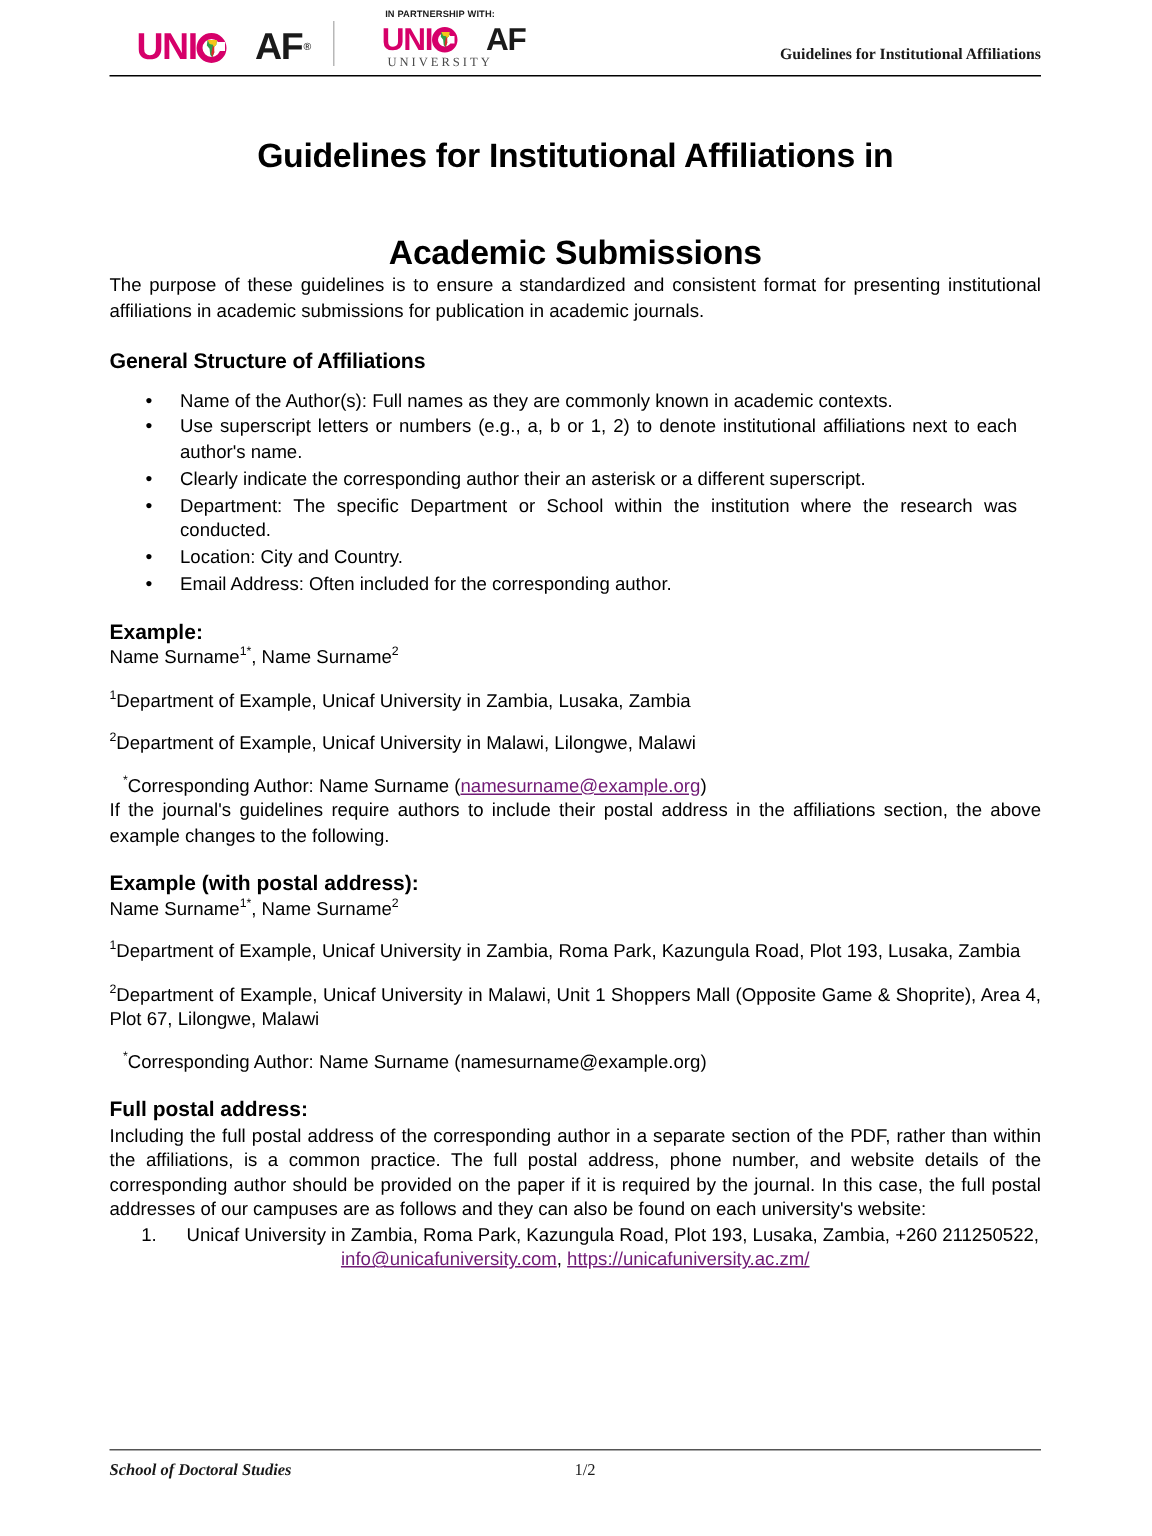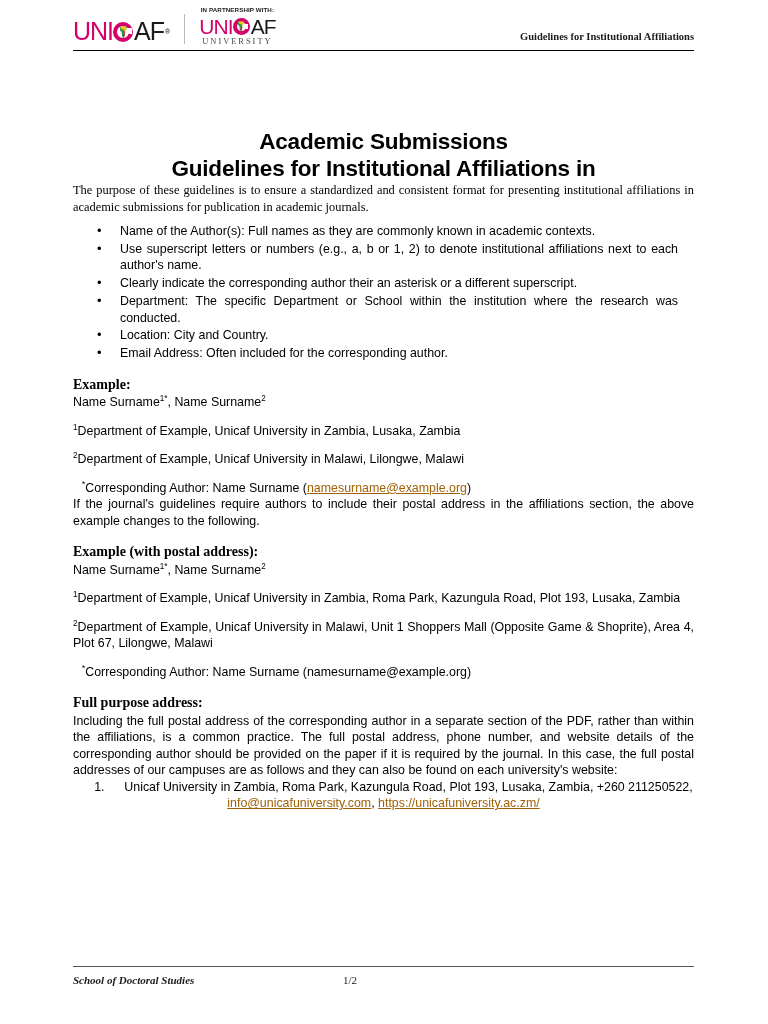--- a/index.html
+++ b/index.html
@@ -44,24 +44,25 @@
   
   .logo-unicaf {
     display: flex;
     align-items: center;
     line-height: 1;
     position: relative;
     padding-bottom: 2px;
   }
   .logo-word {
     font-family: "Liberation Sans", sans-serif;
-    font-weight: normal;
+    font-weight: bold;
     font-size: 25px;
     letter-spacing: -1.0px;
     line-height: 1;
+    margin-left: 18px;
   }
   .lg-uni { color: #d6006a; }
   .lg-af  { color: #1a1a1a; }
   .lg-c-wrap {
     position: relative;
     display: inline-block;
     width: 21px;
     height: 25px;
   }
   .lg-c-wrap .ring {
@@ -169,21 +170,21 @@
   h1.doc-title.second {
     margin-top: 38px;
   }
 
   p.para {
     margin: 0;
     text-align: justify;
     font-size: 12.4px;
     line-height: 1.33;
   }
-  .sp-intro { margin-top: 26px; font-family: Liberation Serif, serif; }
+  .sp-intro { margin-top: 26px; }
 
   h2.section {
     font-family: "Liberation Sans", sans-serif;
     font-weight: bold;
     font-size: 14.2px;
     margin: 17px 0 0 0;
     letter-spacing: -0.1px;
   }
 
   ul.bullets {
@@ -203,21 +204,21 @@
     content: "\2022";
     position: absolute;
     left: 0;
     top: -1px;
     font-size: 13px;
     line-height: 1.35;
     color: #000;
   }
 
   h3.sub {
-    font-family: Liberation Serif, serif;
+    font-family: Liberation Sans, sans-serif;
     font-weight: bold;
     font-size: 14px;
     margin: 14px 0 0 0;
   }
 
   .line {
     margin: 0;
     font-size: 12.4px;
     line-height: 1.33;
   }
@@ -226,21 +227,21 @@
 
   .indent-1 { padding-left: 9px; }
 
   sup {
     font-size: 8.2px;
     vertical-align: super;
     line-height: 0;
   }
 
   a.link, .link {
-    color: #a16207;
+    color: #701a75;
     text-decoration: underline;
   }
 
   .num-item {
     margin: 0;
     font-size: 12.4px;
     line-height: 1.33;
     text-align: center;
   }
   .num-item .num-label {
@@ -261,20 +262,21 @@
   }
   .footer {
     position: absolute;
     left: 73px;
     top: 974px;
     width: 621px;
     display: flex;
     align-items: baseline;
     font-family: "Liberation Serif", serif;
     font-size: 11px;
+    gap: 40px;
   }
   .footer-left {
     font-style: italic;
     font-weight: bold;
     color: #1a1a1a;
     width: 270px;
   }
   .footer-page {
     font-family: "Liberation Serif", serif;
     font-style: normal;
@@ -326,25 +328,26 @@
 
       </div>
 
       <div class="header-title">Guidelines for Institutional Affiliations</div>
     </div>
   </div>
   <div class="header-rule"></div>
 
   <div class="content">
 
+    <h1 class="doc-title">Guidelines for Institutional Affiliations in</h1>
     <h1 class="doc-title second">Academic Submissions</h1>
-    <h1 class="doc-title">Guidelines for Institutional Affiliations in</h1>
 
     <p class="para sp-intro">The purpose of these guidelines is to ensure a standardized and consistent format for presenting institutional affiliations in academic submissions for publication in academic journals.</p>
 
+    <h2 class="section">General Structure of Affiliations</h2>
 
     <ul class="bullets">
       <li>Name of the Author(s): Full names as they are commonly known in academic contexts.</li>
       <li>Use superscript letters or numbers (e.g., a, b or 1, 2) to denote institutional affiliations next to each author's name.</li>
       <li>Clearly indicate the corresponding author their an asterisk or a different superscript.</li>
       <li>Department: The specific Department or School within the institution where the research was conducted.</li>
       <li>Location: City and Country.</li>
       <li>Email Address: Often included for the corresponding author.</li>
     </ul>
 
@@ -363,21 +366,21 @@
     <h3 class="sub">Example (with postal address):</h3>
 
     <p class="line"><span>Name Surname</span><sup>1*</sup><span>, Name Surname</span><sup>2</sup></p>
 
     <p class="line gap-8 justified"><sup>1</sup><span>Department of Example, Unicaf University in Zambia, Roma Park, Kazungula Road, Plot 193, Lusaka, Zambia</span></p>
 
     <p class="line gap-8 justified"><sup>2</sup><span>Department of Example, Unicaf University in Malawi, Unit 1 Shoppers Mall (Opposite Game &amp; Shoprite), Area 4, Plot 67, Lilongwe, Malawi</span></p>
 
     <p class="line gap-8 indent-1"><sup>*</sup><span>Corresponding Author: Name Surname (namesurname@example.org)</span></p>
 
-    <h3 class="sub">Full purpose address:</h3>
+    <h3 class="sub">Full postal address:</h3>
 
     <p class="para">Including the full postal address of the corresponding author in a separate section of the PDF, rather than within the affiliations, is a common practice. The full postal address, phone number, and website details of the corresponding author should be provided on the paper if it is required by the journal. In this case, the full postal addresses of our campuses are as follows and they can also be found on each university's website:</p>
 
     <p class="num-item gap-10"><span class="num-label">1.</span><span>Unicaf University in Zambia, Roma Park, Kazungula Road, Plot 193, Lusaka, Zambia, +260 211250522, </span><a class="link" href="#">info@unicafuniversity.com</a><span>, </span><a class="link" href="#">https://unicafuniversity.ac.zm/</a></p>
 
   </div>
 
   <div class="footer-rule"></div>
   <div class="footer">
     <div class="footer-left">School of Doctoral Studies</div>

